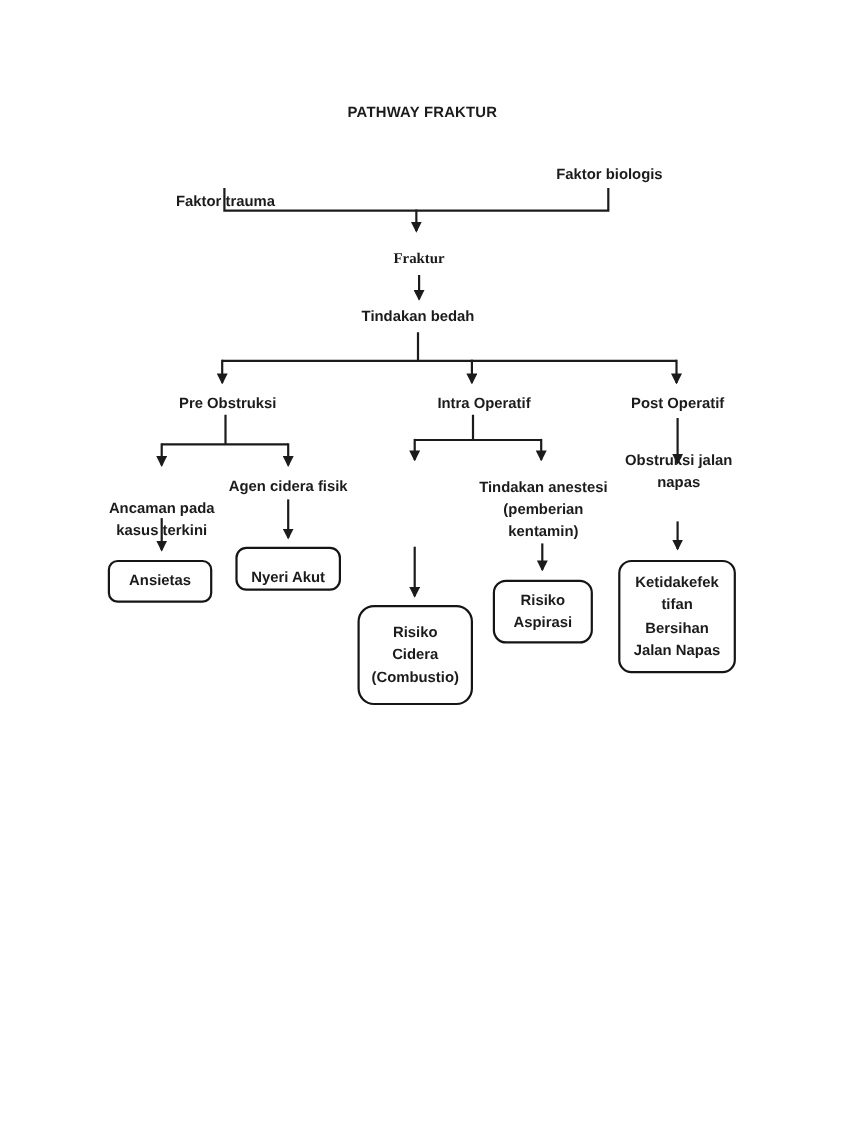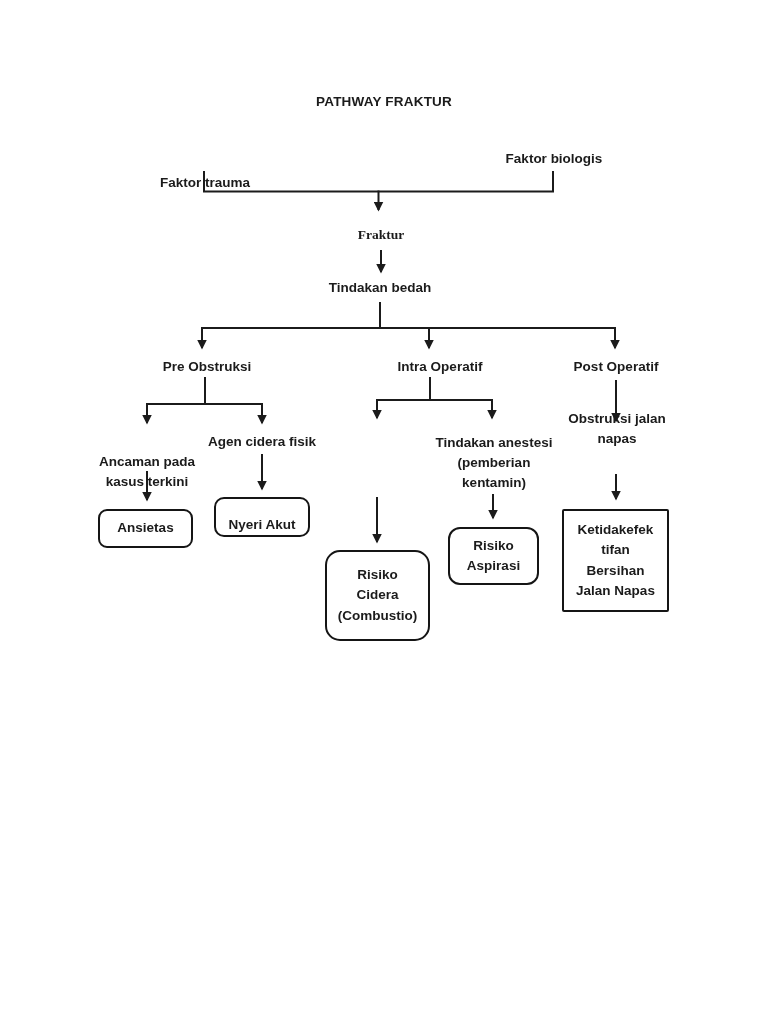--- a/index.html
+++ b/index.html
@@ -155,20 +155,20 @@
     <span class="line">Risiko</span>
     <span class="line">Cidera</span>
     <span class="line">(Combustio)</span>
   </div>
 
   <div class="obox" style="left:448px; top:527px; width:91px; height:58px; border-radius:12px;">
     <span class="line">Risiko</span>
     <span class="line">Aspirasi</span>
   </div>
 
-  <div class="obox" style="left:562px; top:509px; width:107px; height:103px; border-radius:2px;">
+  <div class="obox" style="left:562px; top:509px; width:107px; height:103px; border-radius:12px;">
     <span class="line">Ketidakefek</span>
     <span class="line">tifan</span>
     <span class="line">Bersihan</span>
     <span class="line">Jalan Napas</span>
   </div>
 
 </div>
 
 </body></html>

